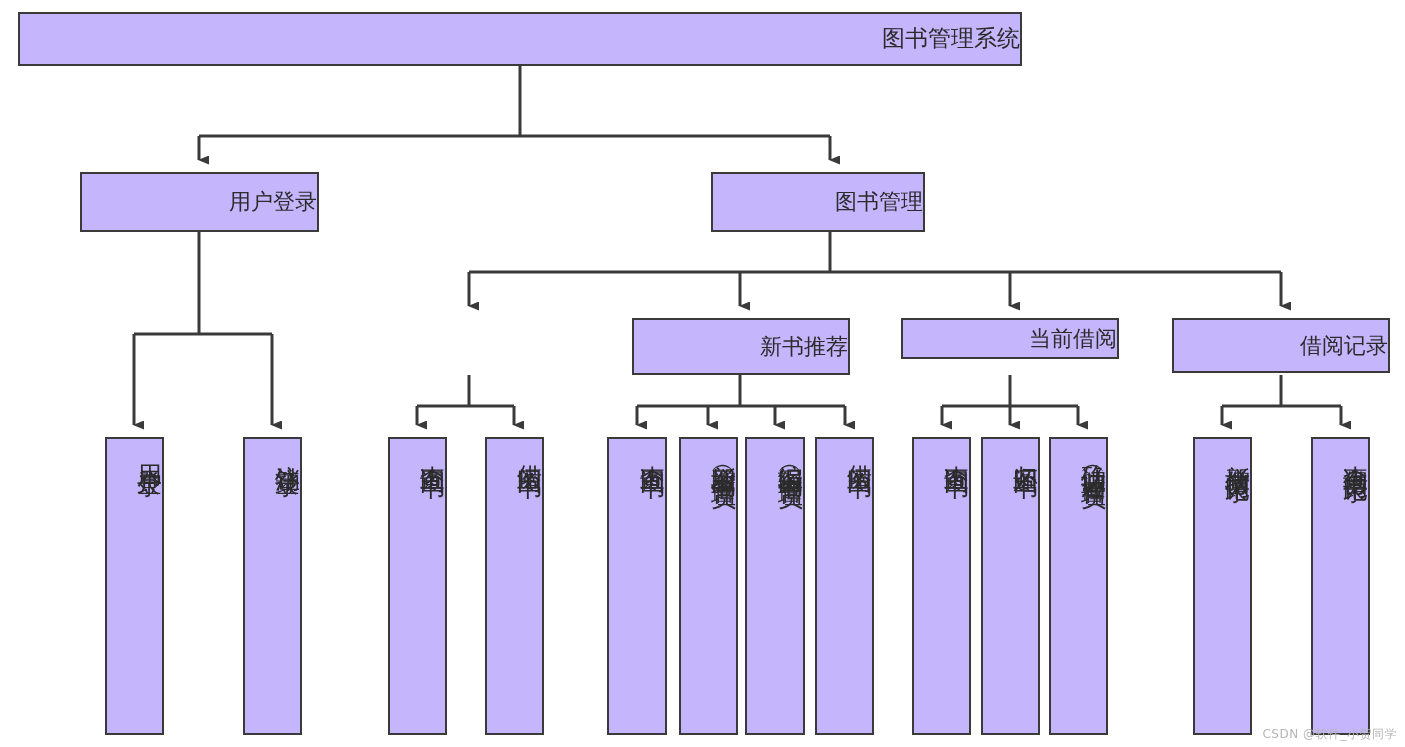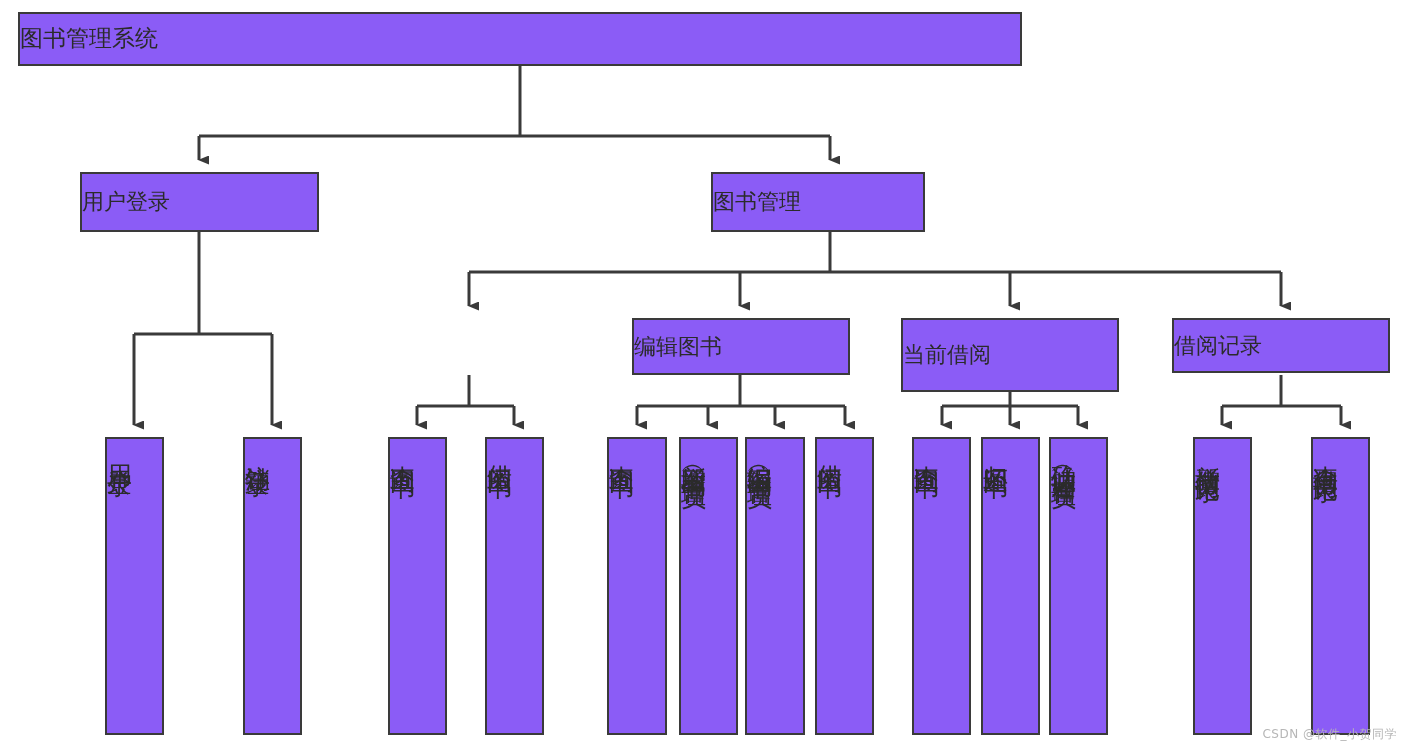--- a/index.html
+++ b/index.html
@@ -22,25 +22,25 @@
     position: absolute;
     left: 0;
     top: 0;
     width: 1405px;
     height: 747px;
     pointer-events: none;
   }
   .node {
     position: absolute;
     box-sizing: border-box;
-    background: #8b5cf6;
+    background: #c4b5fd;
     border: 2px solid #3a3a3a;
     display: flex;
     align-items: center;
-    justify-content: flex-start;
+    justify-content: flex-end;
     color: #2b2b2b;
   }
   .node .node-label {
     display: block;
     text-align: center;
     line-height: 1.18;
     white-space: nowrap;
   }
   
   .node.horiz .node-label {
@@ -135,24 +135,24 @@
   <div class="node horiz" style="left:80px; top:172px; width:239px; height:60px;">
     <span class="node-label">用户登录</span>
   </div>
 
   <div class="node horiz" style="left:711px; top:172px; width:214px; height:60px;">
     <span class="node-label">图书管理</span>
   </div>
 
 
   <div class="node horiz" style="left:632px; top:318px; width:218px; height:57px;">
-    <span class="node-label">编辑图书</span>
-  </div>
-
-  <div class="node horiz" style="left:901px; top:318px; width:218px; height:74px;">
+    <span class="node-label">新书推荐</span>
+  </div>
+
+  <div class="node horiz" style="left:901px; top:318px; width:218px; height:41px;">
     <span class="node-label">当前借阅</span>
   </div>
 
   <div class="node horiz" style="left:1172px; top:318px; width:218px; height:55px;">
     <span class="node-label">借阅记录</span>
   </div>
 
   <div class="node vert" style="left:105px; top:437px; width:59px; height:298px;">
     <span class="node-label">用户登录</span>
   </div>

